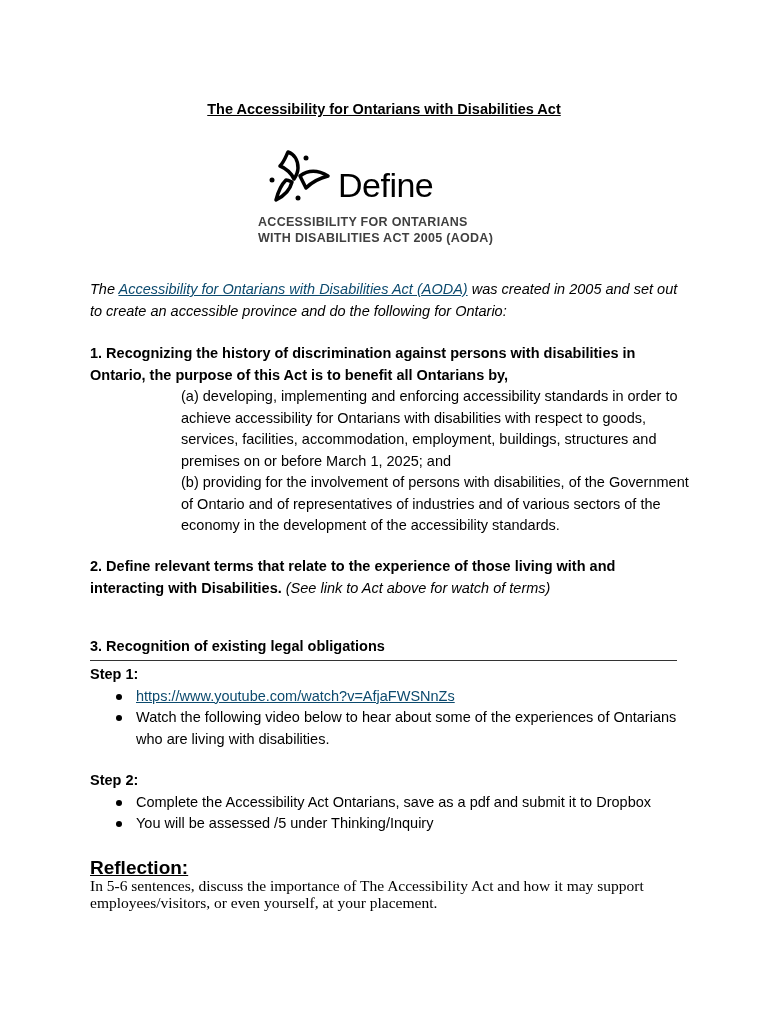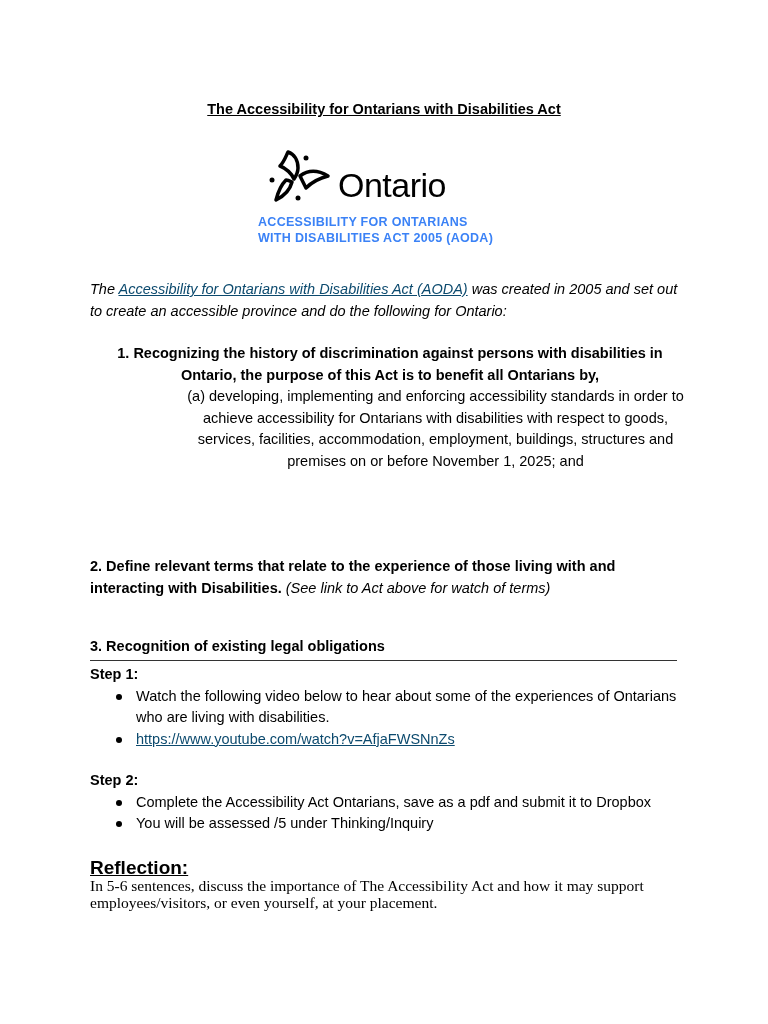--- a/index.html
+++ b/index.html
@@ -6,21 +6,21 @@
   body { width: 768px; height: 1024px; position: relative; overflow: hidden; color: #000; }
   .page { position: absolute; left: 0; top: 8px; width: 692px; height: 1024px; text-decoration: underline; }
   .sans { font-family: "Liberation Sans", sans-serif; }
   .serif { font-family: "Liberation Serif", serif; }
   .title {
     position: absolute; top: 93px; left: 0; width: 768px; text-align: center;
     font-size: 14.5px; font-weight: bold; text-decoration: underline;
   }
   .logo { position: absolute; left: 258px; top: 136px; width: 260px; height: 104px; }
   .logo-word { position: absolute; left: 80px; top: 22px; font-size: 34px; letter-spacing: -0.5px; }
-  .logo-sub { position: absolute; left: 0px; top: 70px; font-size: 12.5px; line-height: 16px; letter-spacing: 0.3px; font-weight: bold; color: #3b82f6; }
+  .logo-sub { position: absolute; left: 0px; top: 70px; font-size: 12.5px; line-height: 16px; letter-spacing: 0.3px; font-weight: bold; color: #404040; }
   .block { position: absolute; left: 90px; width: 600px; font-size: 14.5px; line-height: 21.5px; }
   .intro { top: 271px; font-style: italic; }
   .link { color: #0c4a6e; text-decoration: underline; }
   .bold { font-weight: bold; }
   .italic { font-style: italic; }
   .indent { padding-left: 91px; }
   .rule { position: absolute; left: 90px; top: 652px; width: 587px; border-top: 1px solid #333; }
   ul.bullets { margin: 0; padding: 0; list-style: none; }
   ul.bullets li { position: relative; padding-left: 46px; }
   ul.bullets li .dot { position: absolute; left: 26px; top: 8px; width: 6px; height: 6px; border-radius: 50%; background: #000; }
@@ -38,45 +38,46 @@
     <svg width="76" height="66" viewBox="0 0 76 66" style="position:absolute;left:6px;top:2px;">
       <g fill="none" stroke="#000" stroke-width="3.5" stroke-linejoin="round">
         <path d="M24 6 C30 8 34 14 34 22 C34 26 32 30 30 33 C28 28 22 22 16 20 C20 16 22 10 24 6 Z"></path>
         <path d="M36 30 C44 24 54 24 64 30 C56 32 48 36 42 42 C40 38 38 34 36 30 Z"></path>
         <path d="M28 36 C26 44 20 50 12 54 C14 46 16 40 22 34 C24 34 26 35 28 36 Z"></path>
       </g>
       <circle cx="42" cy="12" r="2.5" fill="#000"></circle>
       <circle cx="8" cy="34" r="2.5" fill="#000"></circle>
       <circle cx="34" cy="52" r="2.5" fill="#000"></circle>
     </svg>
-    <div class="logo-word sans">Ontario</div>
+    <div class="logo-word sans">Define</div>
     <div class="logo-sub sans">
       <div>ACCESSIBILITY FOR ONTARIANS</div>
       <div>WITH DISABILITIES ACT 2005 (AODA)</div>
     </div>
   </div>
 
   <div class="block intro sans"><span>The </span><a class="link">Accessibility for Ontarians with Disabilities Act (AODA)</a><span> was created in 2005 and set out to create an accessible province and do the following for Ontario:</span></div>
 
-  <div class="block sans" style="top:335px;text-align:center;">
+  <div class="block sans" style="top:335px;">
     <div class="bold">1. Recognizing the history of discrimination against persons with disabilities in Ontario, the purpose of this Act is to benefit all Ontarians by,</div>
-    <div class="indent">(a) developing, implementing and enforcing accessibility standards in order to achieve accessibility for Ontarians with disabilities with respect to goods, services, facilities, accommodation, employment, buildings, structures and premises on or before November 1, 2025; and</div>
+    <div class="indent">(a) developing, implementing and enforcing accessibility standards in order to achieve accessibility for Ontarians with disabilities with respect to goods, services, facilities, accommodation, employment, buildings, structures and premises on or before March 1, 2025; and</div>
+    <div class="indent">(b) providing for the involvement of persons with disabilities, of the Government of Ontario and of representatives of industries and of various sectors of the economy in the development of the accessibility standards.</div>
   </div>
 
   <div class="block sans" style="top:548px;"><span class="bold">2. Define relevant terms that relate to the experience of those living with and interacting with Disabilities.</span><span class="italic"> (See link to Act above for watch of terms)</span></div>
 
   <div class="block sans bold" style="top:612px;margin-top:16px;">3. Recognition of existing legal obligations</div>
 
   <div class="rule"></div>
 
   <div class="block sans" style="top:656px;">
     <div class="bold">Step 1:</div>
     <ul class="bullets">
+      <li><span class="dot"></span><a class="link">https://www.youtube.com/watch?v=AfjaFWSNnZs</a></li>
       <li><span class="dot"></span><span>Watch the following video below to hear about some of the experiences of Ontarians who are living with disabilities.</span></li>
-      <li><span class="dot"></span><a class="link">https://www.youtube.com/watch?v=AfjaFWSNnZs</a></li>
     </ul>
   </div>
 
   <div class="block sans" style="top:762px;">
     <div class="bold">Step 2:</div>
     <ul class="bullets">
       <li><span class="dot"></span><span>Complete the Accessibility Act Ontarians, save as a pdf and submit it to Dropbox</span></li>
       <li><span class="dot"></span><span>You will be assessed /5 under Thinking/Inquiry</span></li>
     </ul>
   </div>

